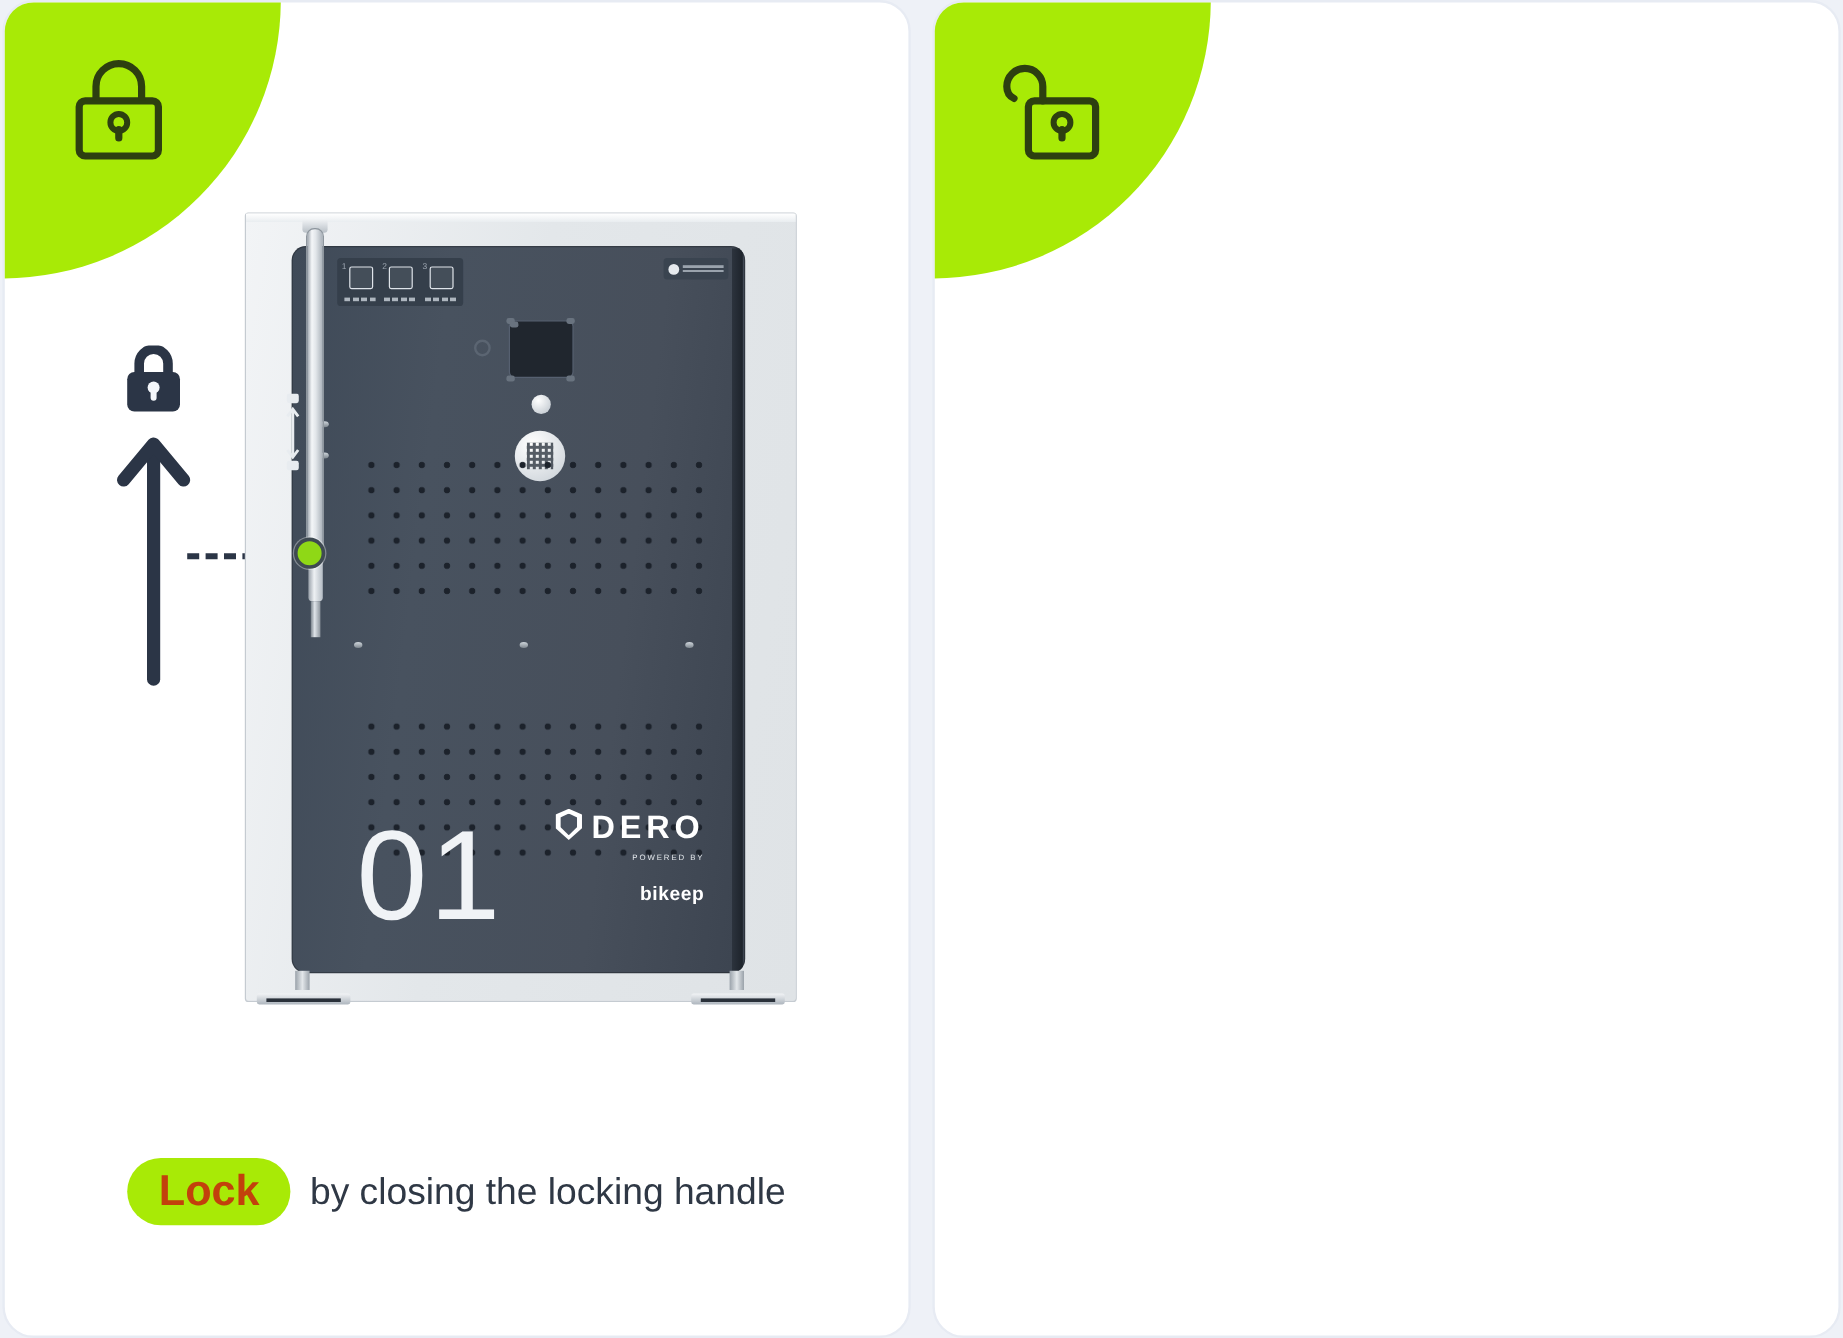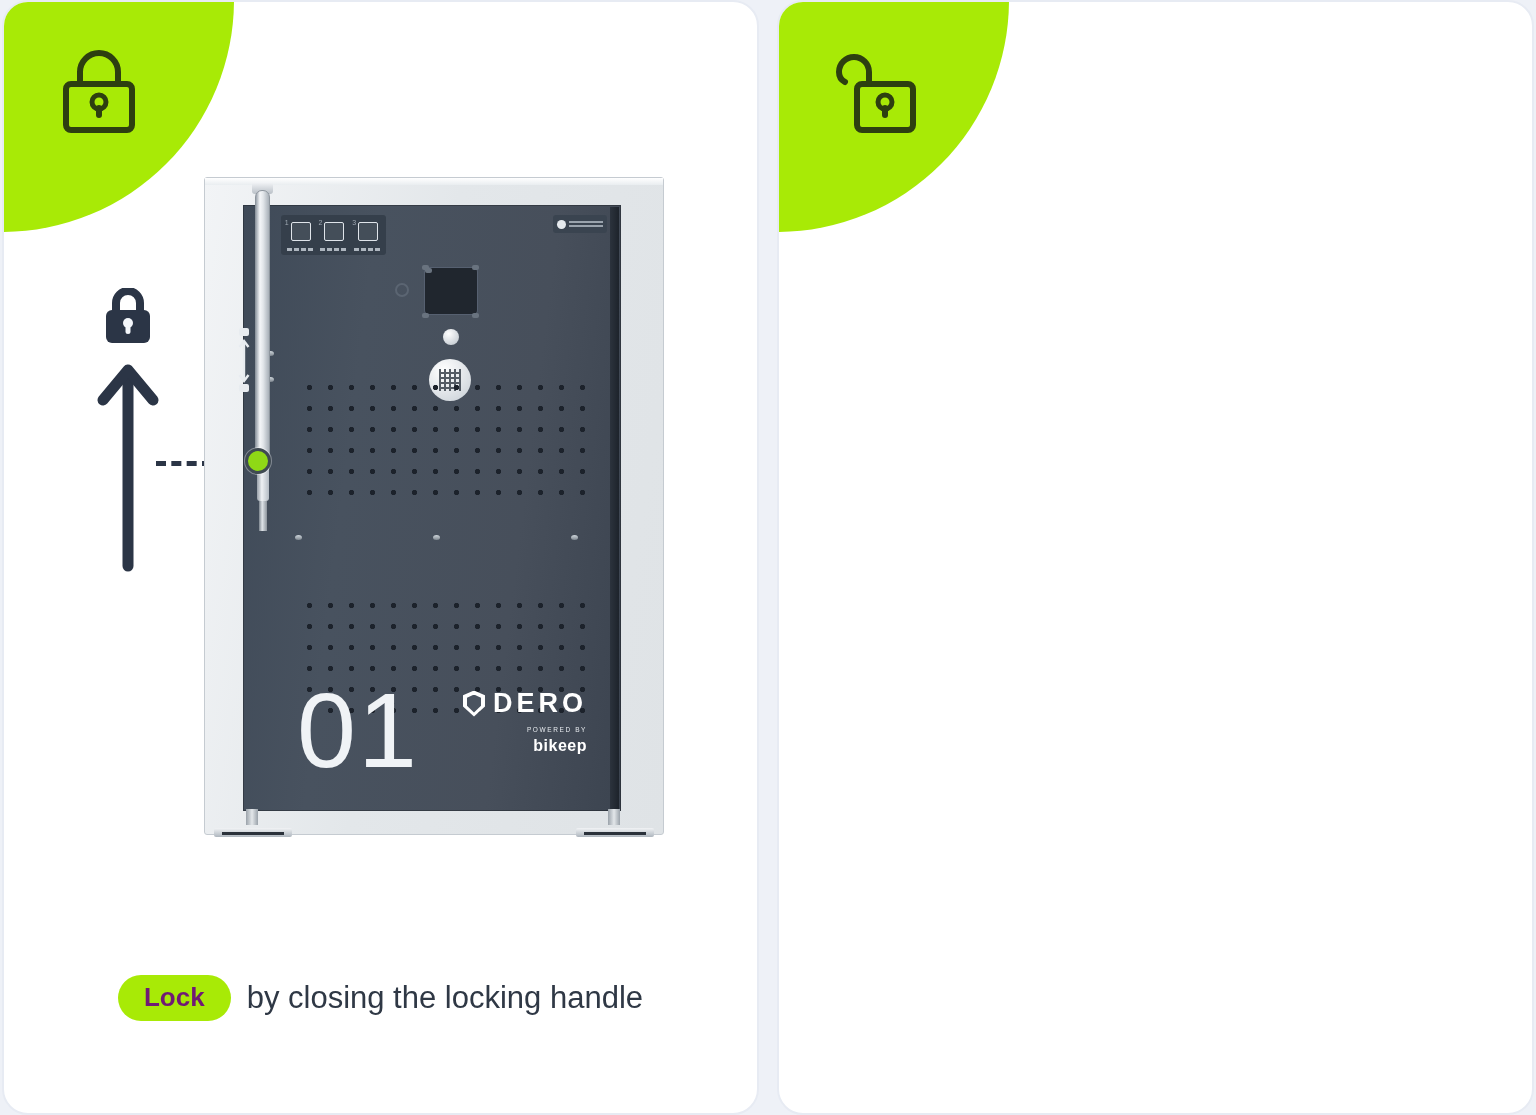--- a/index.html
+++ b/index.html
@@ -59,21 +59,21 @@
   }
   .cab-top-hi {
     position: absolute; left:0; top:0; right:0; height: 7px;
     background: linear-gradient(#ffffff,#e9edf0);
   }
 
   
   .door {
     position: absolute; left: 38px; top: 27px; right: 42px; bottom: 23px;
     background: linear-gradient(97deg,#3f4a58 0%, #48525f 30%, #474f5b 70%, #3c4450 100%);
-    border-radius: 0;
+    border-radius: 12px;
     box-shadow: inset 0 0 0 1px rgba(0,0,0,.25);
     overflow: hidden;
     text-decoration: underline;
   }
   .door-inner-edge {
     position: absolute; right: 2px; top: 2px; bottom: 2px; width: 9px;
     background: linear-gradient(90deg,#2c333d,#1d232b);
   }
 
   .perf {
@@ -129,28 +129,28 @@
     background-image:
       linear-gradient(90deg,#3a424c 50%, transparent 50%),
       linear-gradient(0deg,#3a424c 50%, transparent 50%);
     background-size: 5px 5px, 5px 5px; opacity:.85; }
 
   .door-num {
     position: absolute; left: 54px; bottom: 28px;
     font-size: 106px; font-weight: 400; color: #f0f3f6; letter-spacing: 2px; line-height: 1;
   }
   .brand { position: absolute; right: 34px; bottom: 56px; text-align: right; color:#fff; }
-  .brand-row { display:flex; align-items:center; gap:8px; justify-content:flex-end; }
+  .brand-row { display:flex; gap:8px; justify-content:flex-end; }
   .shield { width:22px; height:26px; background:#ffffff;
             clip-path: polygon(50% 0,100% 18%,100% 62%,50% 100%,0 62%,0 18%); position:relative; }
   .shield::after{content:"";position:absolute;inset:4px;background:#4a5360;
             clip-path: polygon(50% 0,100% 18%,100% 62%,50% 100%,0 62%,0 18%);}
   .dero { font-size: 27px; letter-spacing: 4px; font-weight: 700; color:#fff; }
   .powered { font-size: 6.5px; letter-spacing: 1.6px; color:#e6eaee; margin-top:7px; }
-  .bikeep { font-size: 16px; font-weight: 700; letter-spacing: .5px; color:#fff; margin-top:4px; }
+  .bikeep { font-size: 16px; font-weight: 700; letter-spacing: .5px; color:#fff; margin-top:18px; }
 
   
   .handle-wrap { position: absolute; left: 44px; top: 12px; width: 26px; height: 510px; }
   .handle-rod {
     position: absolute; left: 6px; top: 0; width: 15px; height: 272px; border-radius: 7px;
     background: linear-gradient(90deg,#9aa2ab 0%, #f4f6f8 30%, #e2e6ea 55%, #a8b0b8 100%);
     border: 1px solid #8e969e;
   }
   .handle-stub {
     position: absolute; left: 8px; top: 275px; width: 12px; height: 36px; border-radius: 3px;
@@ -177,22 +177,22 @@
                background: linear-gradient(#f1f3f5,#aeb6be); }
   .foot .pad::after{content:"";position:absolute;left:8px;bottom:2px;width:62px;height:3px;background:#2a313a;}
 
   
   .caption {
     position: absolute; bottom: 92px; left: 0; right: 0;
     display: flex; align-items: center; justify-content: center; gap: 16px;
   }
   .pill {
     background: var(--accent, #a8ea06);
-    color: #701a75;
-    font-weight: 700; font-size: 26px;
+    color: #c2410c;
+    font-weight: 700; font-size: 36px;
     padding: 9px 26px 11px; border-radius: 40px; line-height: 1;
   }
   .cap-text { font-size: 31px; color: #2f3845; }
 </style>
 </head>
 <body style="background: rgb(238, 241, 247);">
 
 <div class="stage">
 
   <section class="panel">

